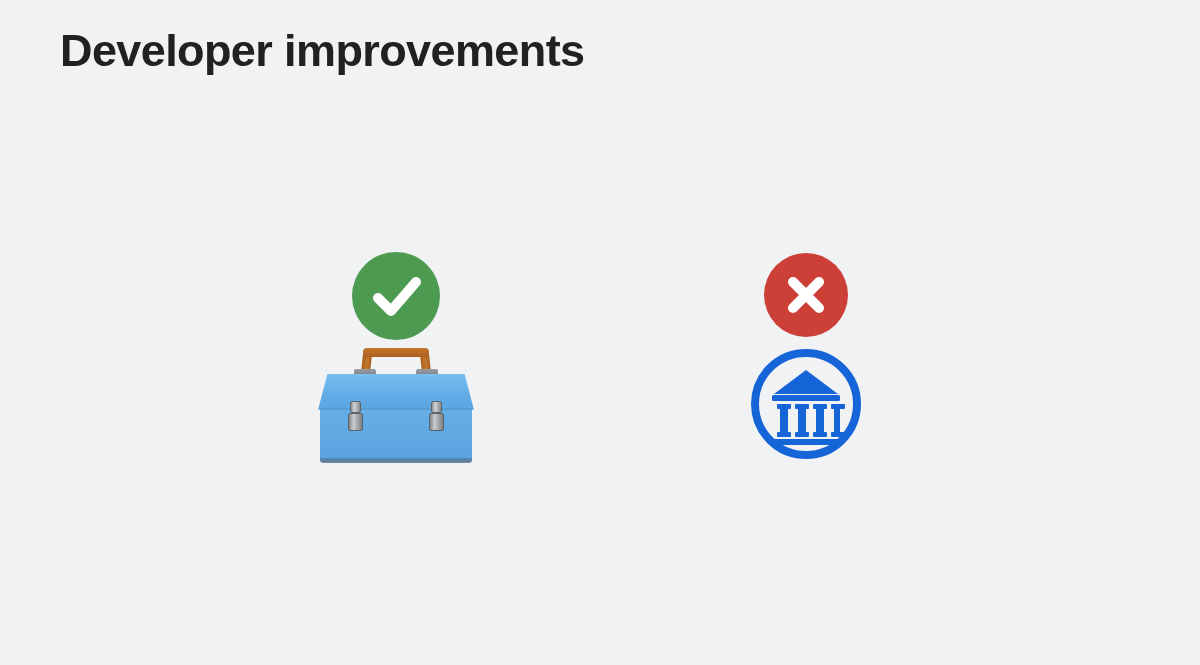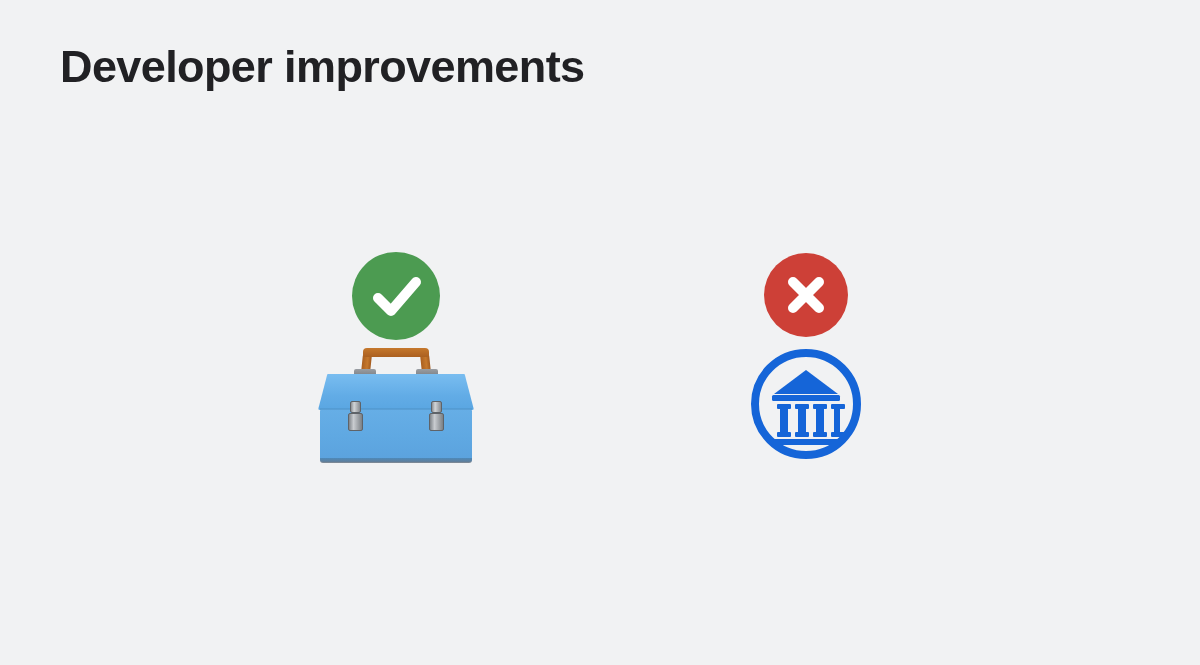--- a/index.html
+++ b/index.html
@@ -25,21 +25,20 @@
   .slide-title {
     position: absolute;
     left: 60px;
     top: 25px;
     font-size: 45px;
     font-weight: bold;
     letter-spacing: -0.6px;
     color: #212124;
     line-height: 1.15;
     white-space: nowrap;
-    margin-top: 16px;
   }
 
   
   .column {
     position: absolute;
     width: 220px;
   }
   .column-left  { left: 286px; top: 246px; }
   .column-right { left: 696px; top: 246px; }
 

